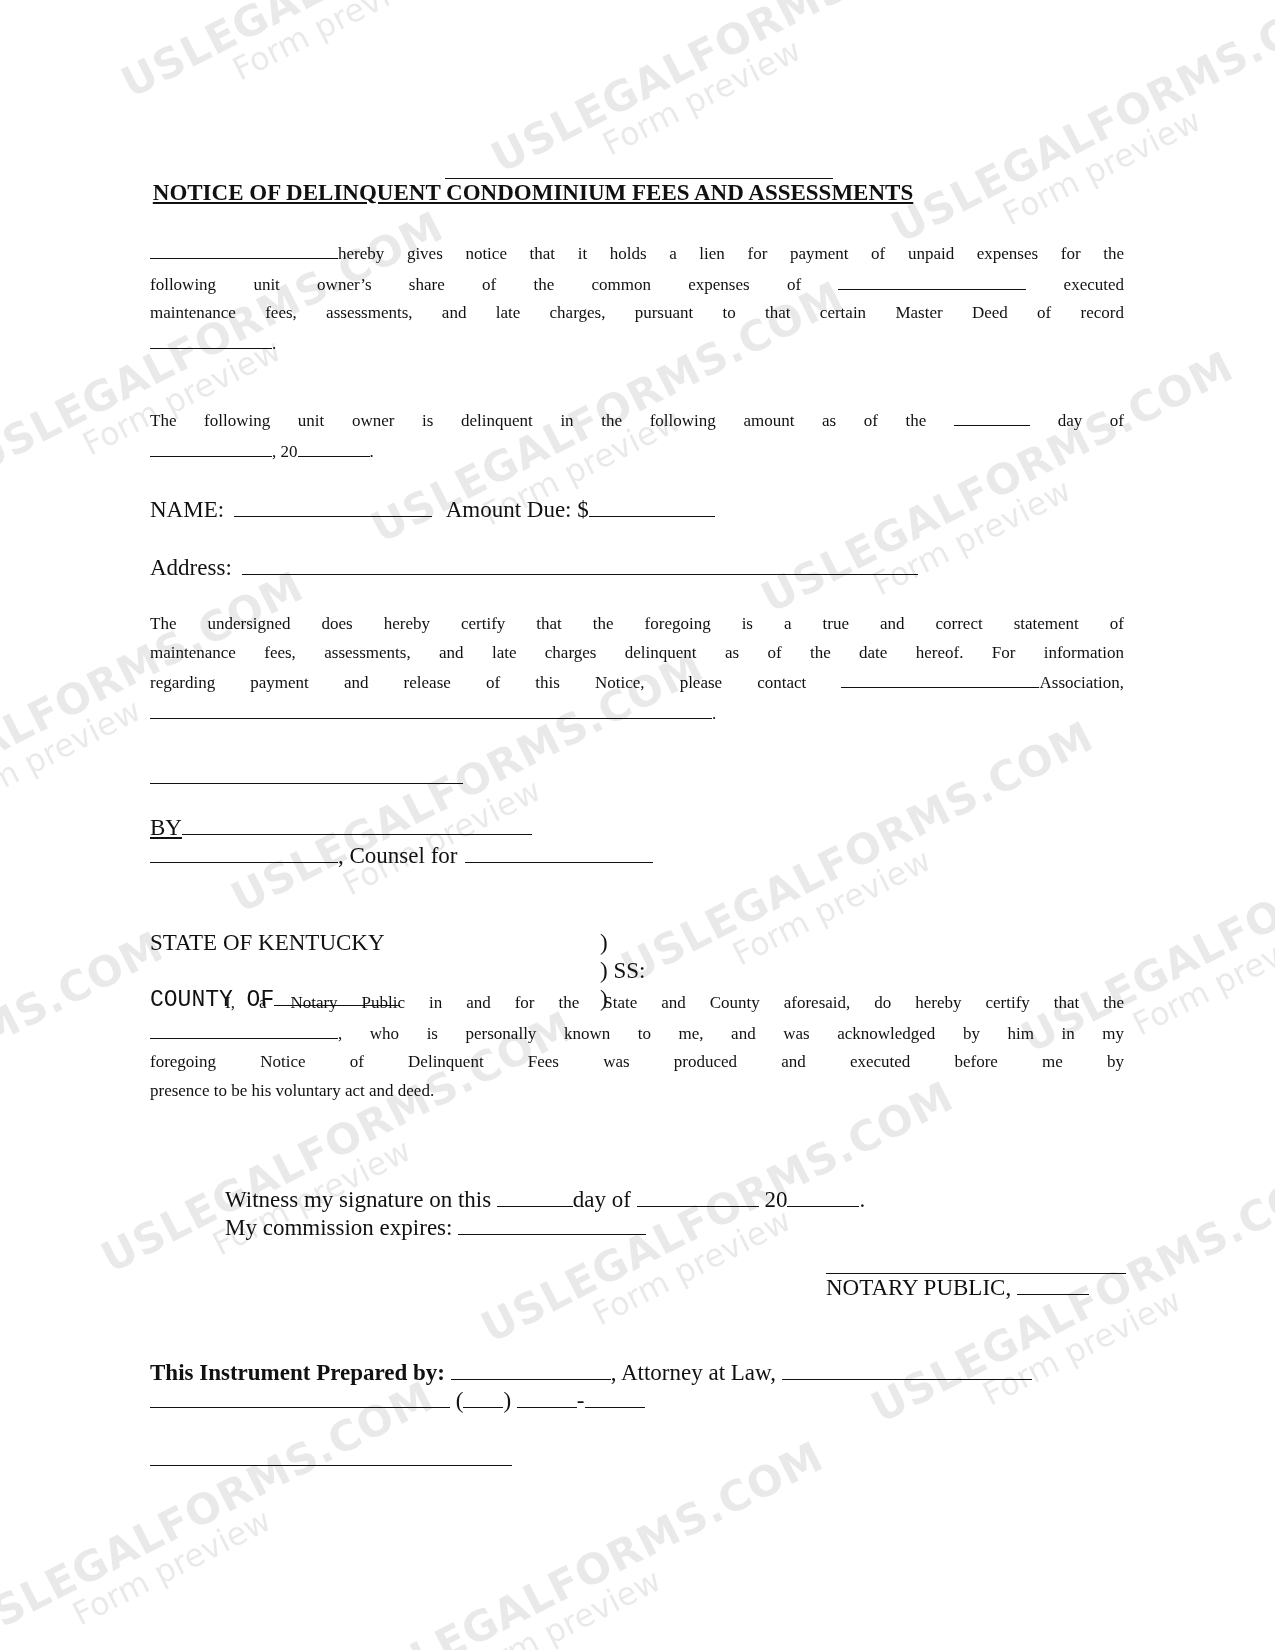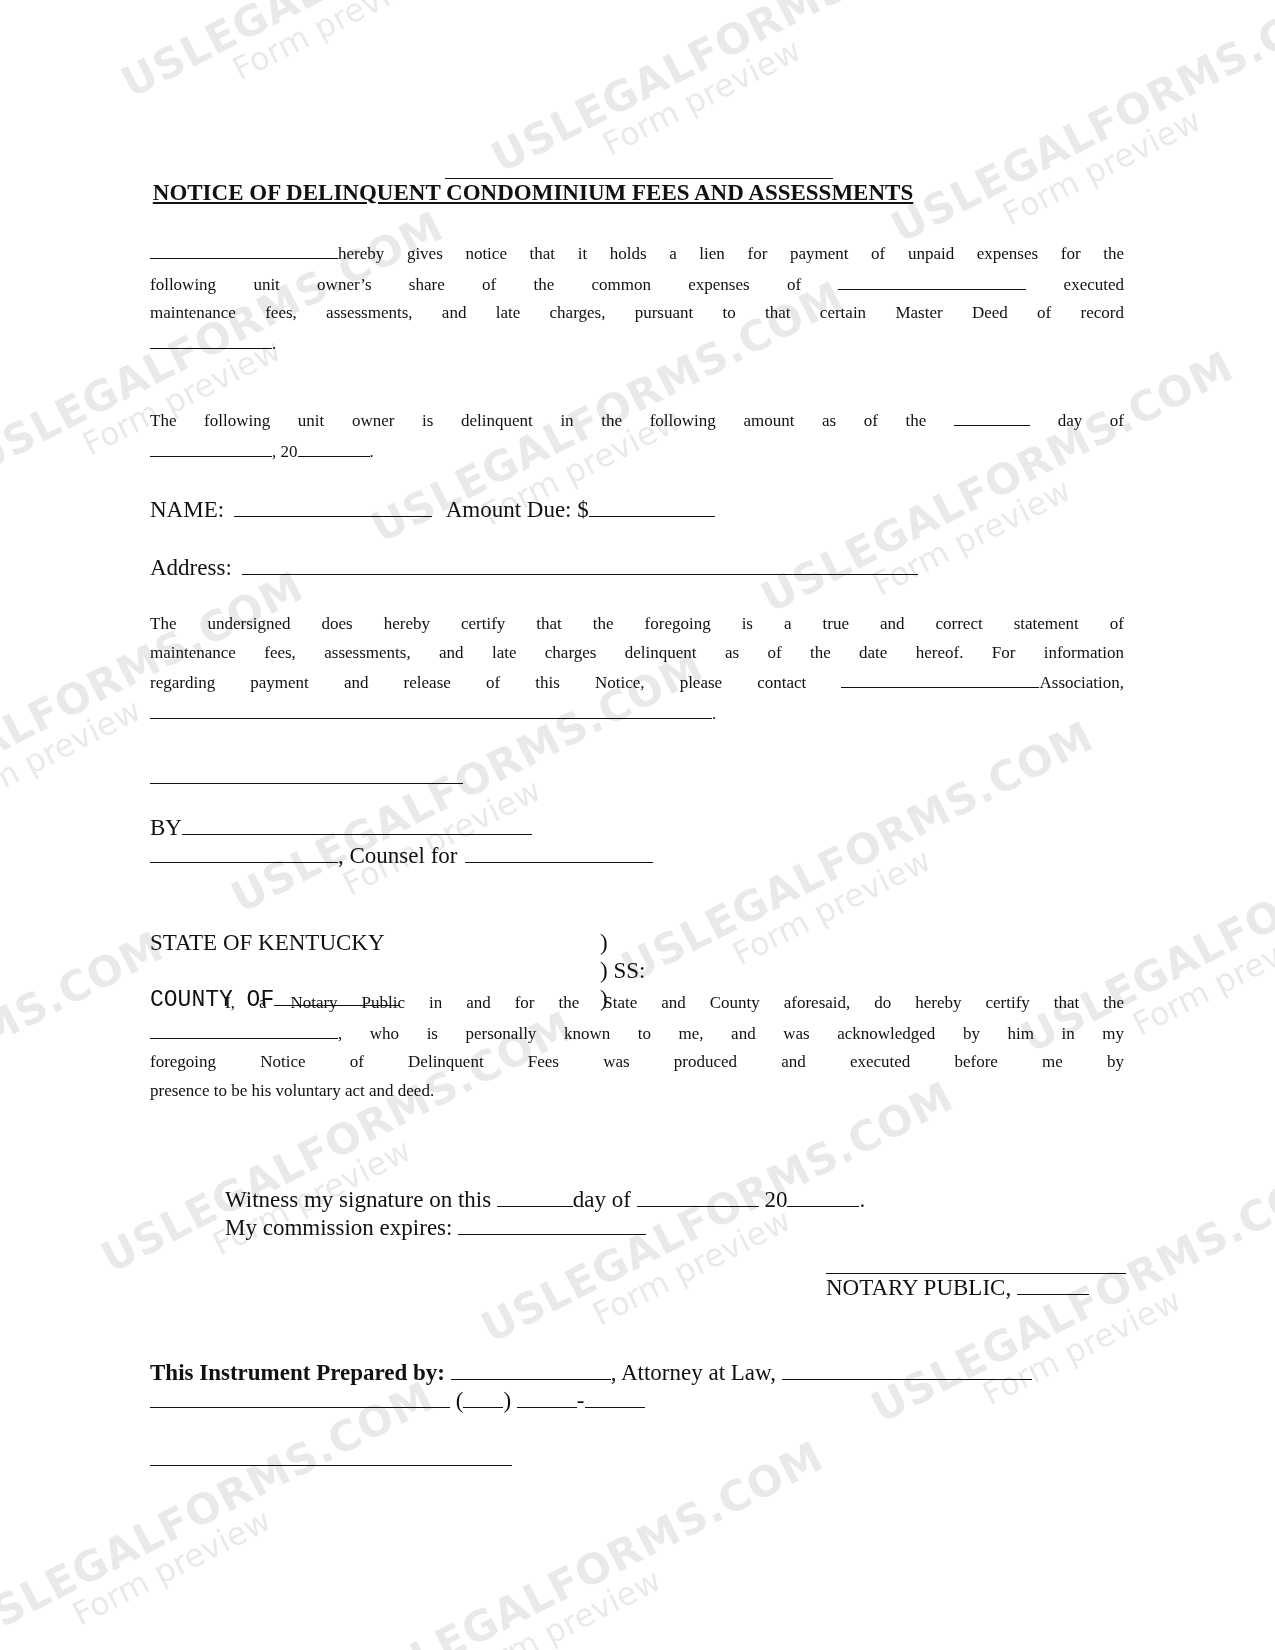--- a/index.html
+++ b/index.html
@@ -117,21 +117,21 @@
   </div>
 
   <div class="just" style="top:610px;">
     <div style="text-align-last:justify;"><span>The undersigned does hereby certify that the foregoing is a true and correct statement of</span></div>
     <div style="text-align-last:justify;"><span>maintenance fees, assessments, and late charges delinquent as of the date hereof. For information</span></div>
     <div style="text-align-last:justify;"><span>regarding payment and release of this Notice, please contact</span> <span class="blank" style="width:198px;"></span><span>Association,</span></div>
     <div style="text-align-last:left;"><span class="blank" style="width:562px;"></span><span>.</span></div>
   </div>
 
   <div class="hr" style="left:150px;top:783px;width:313px;"></div>
-  <div class="line" style="left:150px;top:814px;">
+  <div class="line" style="left:150px;top:814px;text-decoration:underline;">
     <span>BY</span><span class="blank" style="width:350px;"></span>
   </div>
   <div class="line" style="left:150px;top:842px;">
     <span class="blank" style="width:188px;"></span><span>, Counsel for</span>
     <span class="blank" style="width:188px;margin-left:2px;"></span>
   </div>
 
   <div class="line" style="left:150px;top:929px;">STATE OF KENTUCKY</div>
   <div class="line" style="left:600px;top:929px;">)</div>
   <div class="line" style="left:600px;top:957px;">) SS:</div>

